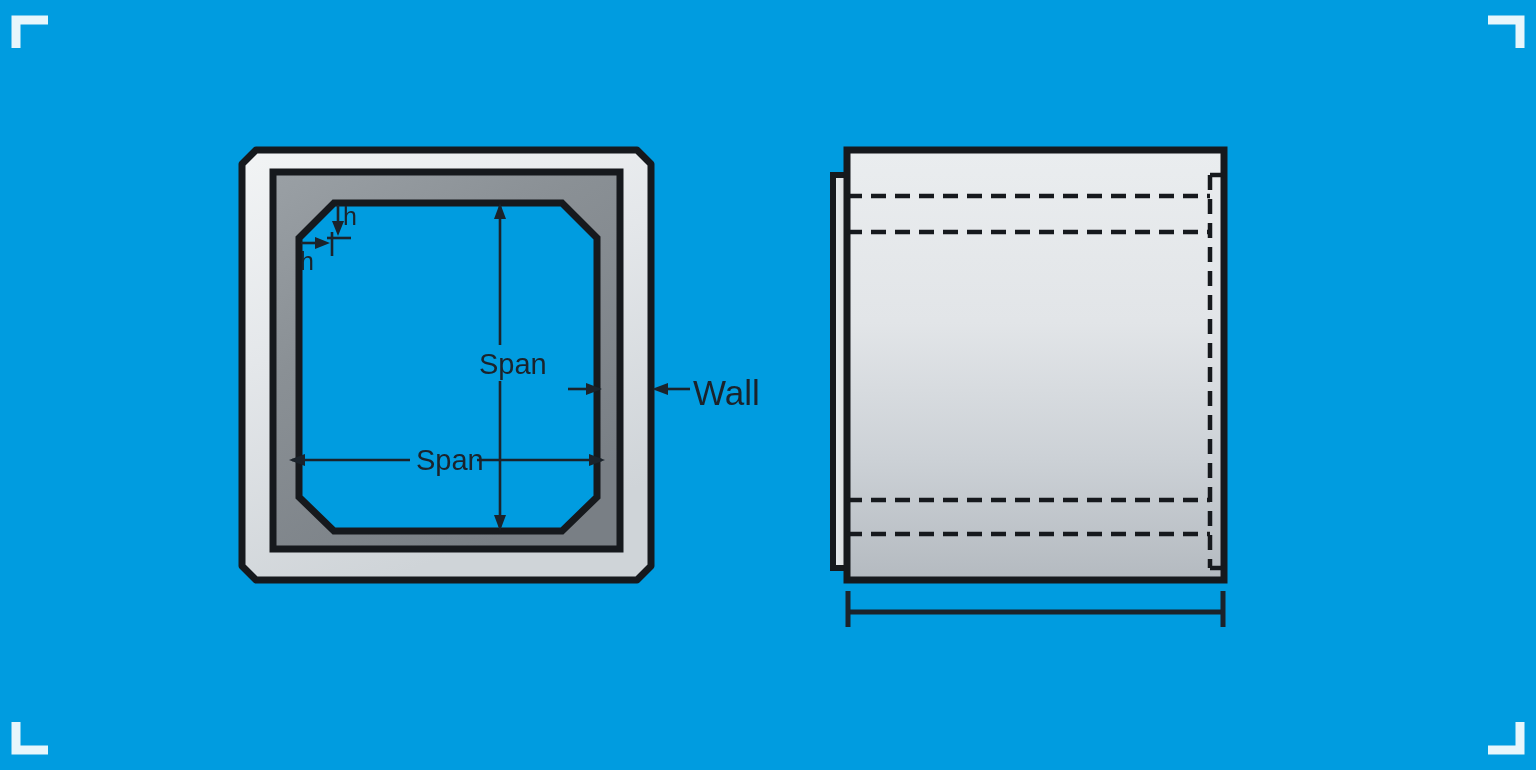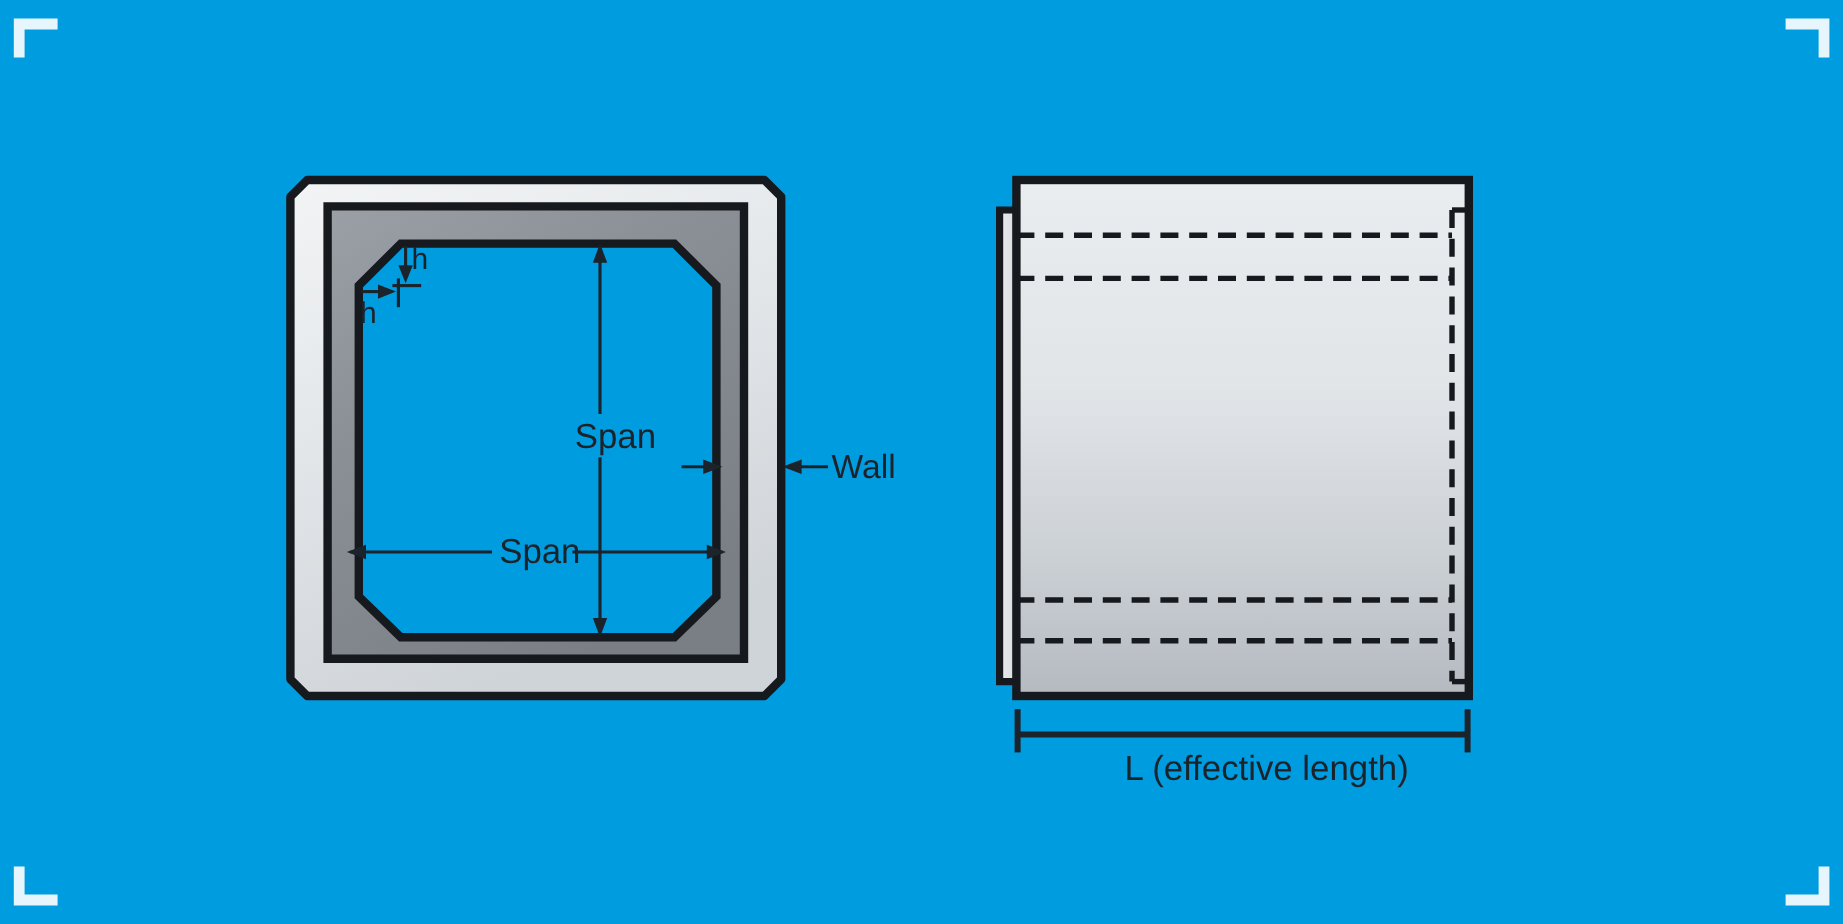--- a/index.html
+++ b/index.html
@@ -16,21 +16,21 @@
   .lbl{
     position:absolute;
     color:#1b232b;
     font-family:"Liberation Sans", sans-serif;
     white-space:nowrap;
     line-height:1;
     user-select:none;
   }
   .lbl-rise{font-size:29px;}
   .lbl-span{font-size:29px;}
-  .lbl-wall{font-size:28px;}
+  .lbl-wall{font-size:35px;}
   .lbl-h{font-size:25px;}
   .lbl-len{font-size:29px;}
 </style>
 </head>
 <body style="background: rgb(0, 156, 224);">
 
 <div id="stage">
 
   <svg class="layer" viewBox="0 0 1536 770">
     <g fill="none" stroke="#e7f6fc" stroke-width="9" stroke-linecap="butt">
@@ -141,15 +141,14 @@
   <div class="lbl lbl-rise" style="left:479px;top:350px;">Span</div>
 
   <div class="lbl lbl-span" style="left:416px;top:446px;text-align:center;">Span</div>
 
   <div class="lbl lbl-wall" style="left:693px;top:375px;">Wall</div>
 
   <div class="lbl lbl-h" style="left:343px;top:204px;">h</div>
 
   <div class="lbl lbl-h" style="left:300px;top:249px;">h</div>
 
-  <div class="lbl lbl-len" style="left:937px;top:627px;">L (effective length)</div>
 
 </div>
 
 </body></html>

